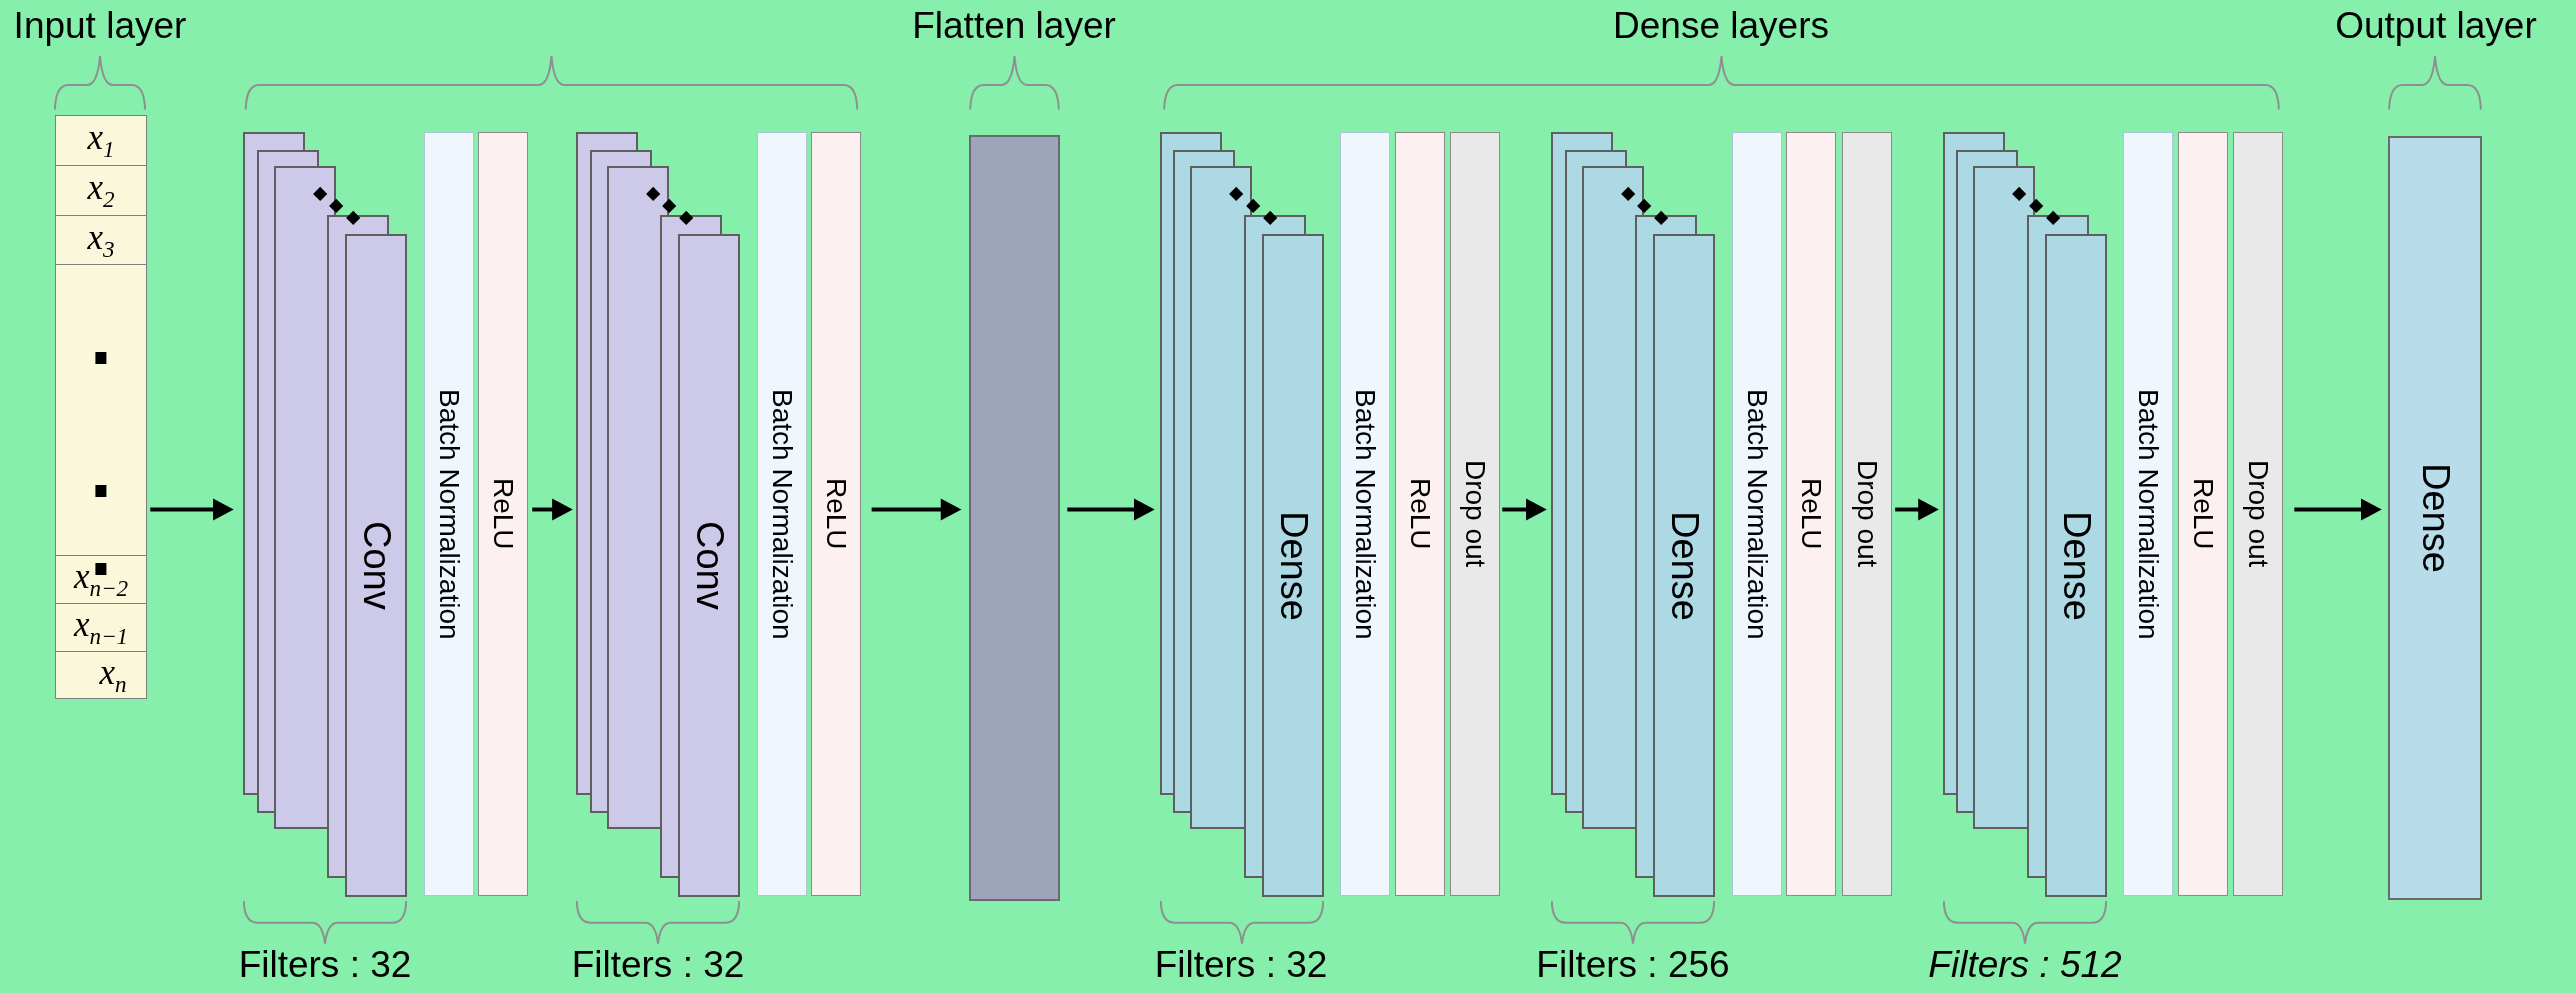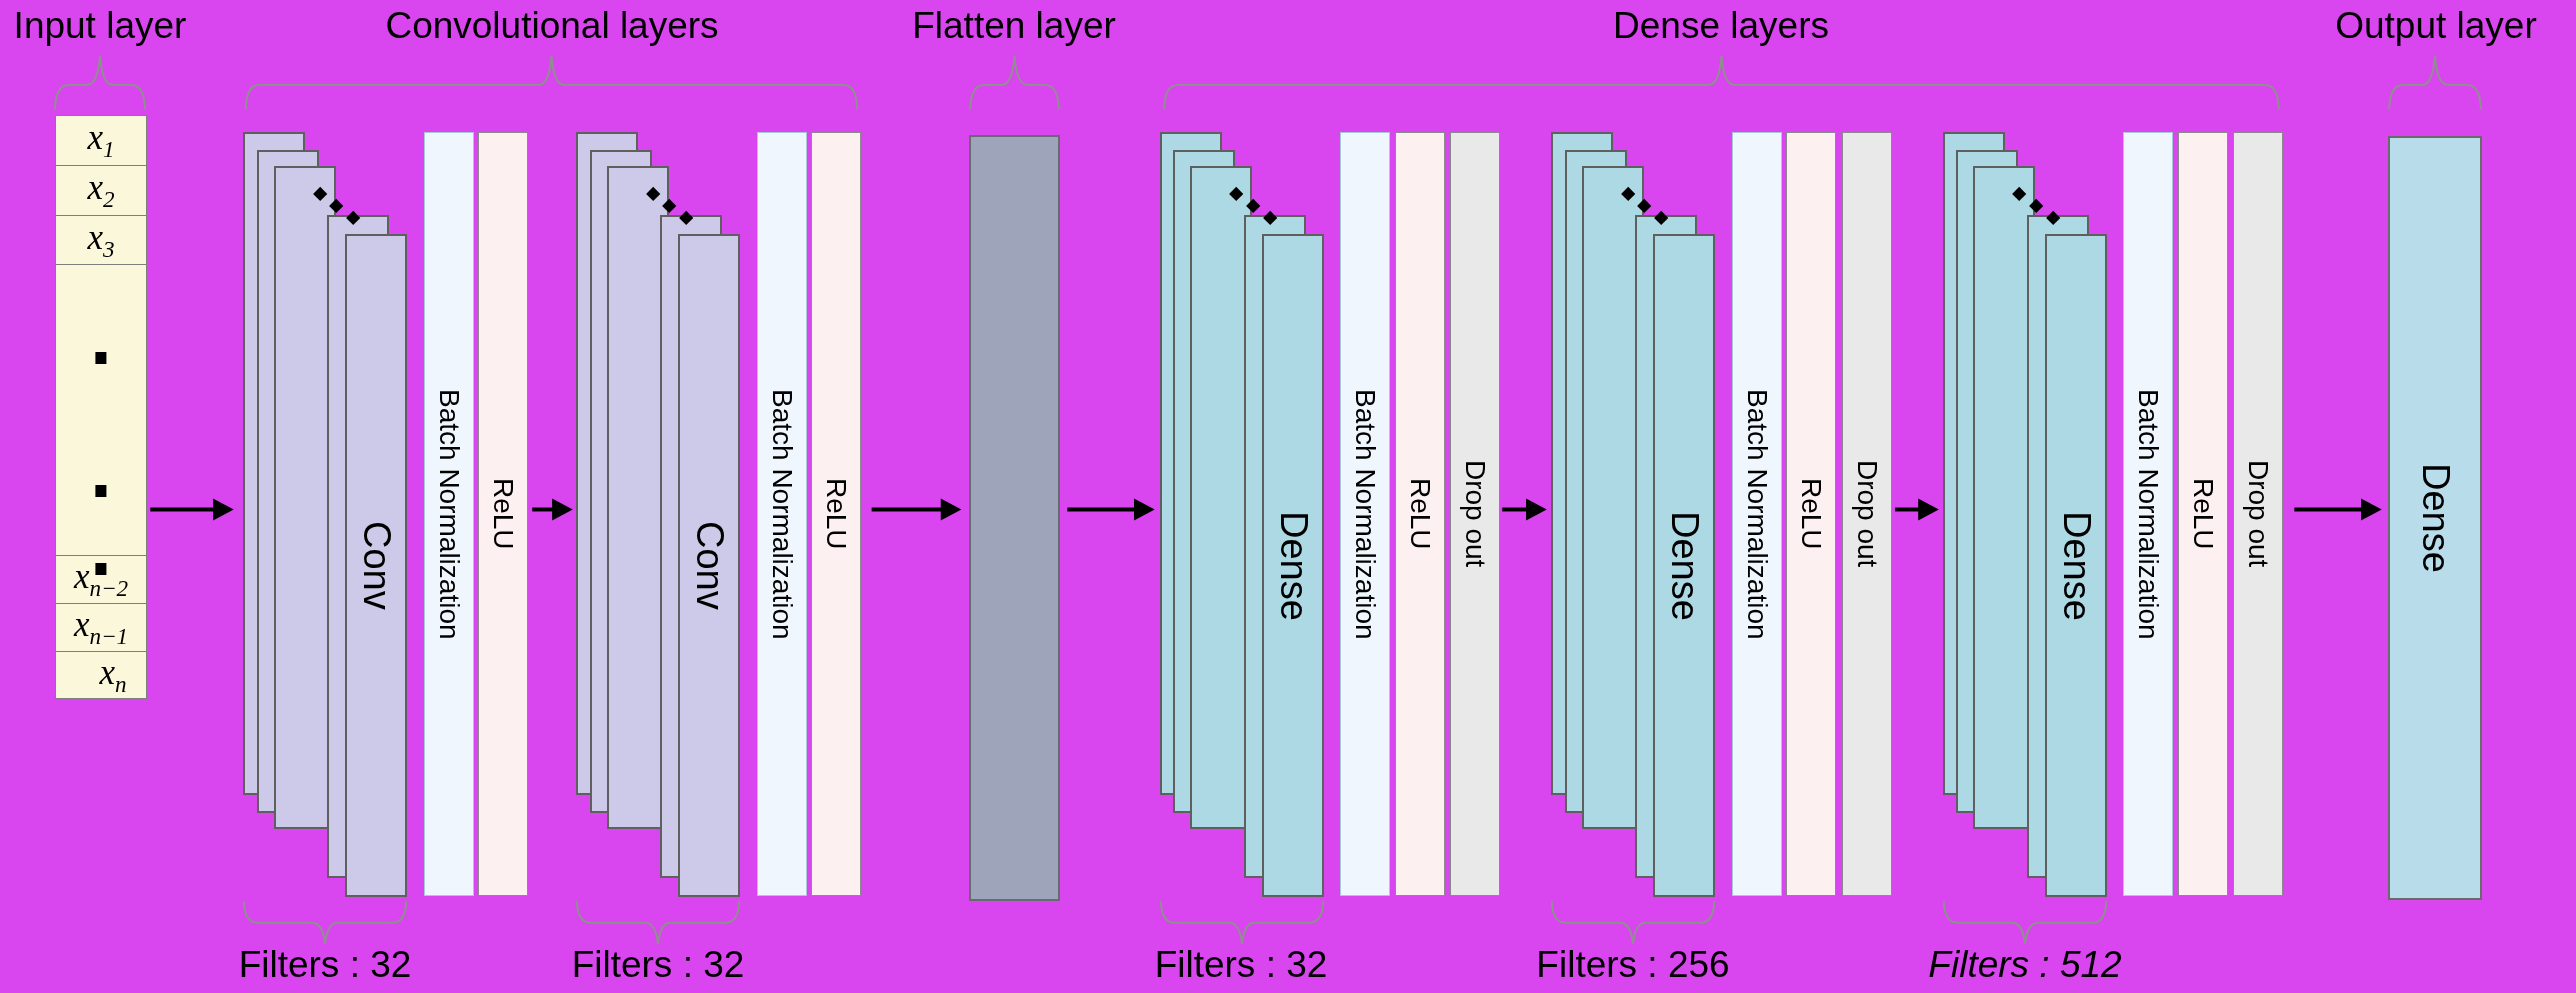--- a/index.html
+++ b/index.html
@@ -1,17 +1,17 @@
 <!DOCTYPE html>
 <html style="font-size:13px"><head>
 <meta charset="utf-8">
 <style>
   html,body{margin:0;padding:0;background:#ffffff;}
   body{font-family:"Liberation Sans",sans-serif;color:#000;}
-  #canvas{position:relative;width:2576px;height:993px;background:#d946ef;overflow:hidden;}
+  #canvas{position:relative;width:2576px;height:993px;background:#86efac;overflow:hidden;}
   .abs{position:absolute;}
   .section-title{position:absolute;font-size:37px;white-space:nowrap;transform:translateX(-50%);color:#000;}
   .filters-label{position:absolute;font-size:37px;white-space:nowrap;transform:translateX(-50%);color:#000;}
   .panel{position:absolute;box-sizing:border-box;border:2.4px solid #5f5f5f;}
   .bar{position:absolute;box-sizing:border-box;border:1.6px solid #8a8a8a;display:flex;align-items:center;justify-content:center;}
   .vlabel{writing-mode:vertical-rl;text-orientation:mixed;white-space:nowrap;font-size:28px;color:#000;}
   .stack-label{position:absolute;display:flex;align-items:center;justify-content:center;}
   .stack-label .vlabel{font-size:38px;}
   .diamond{position:absolute;width:10.4px;height:10.4px;background:#000;transform:rotate(45deg);}
   .sq-dot{position:absolute;width:11.2px;height:11.2px;background:#000;left:50%;transform:translateX(-50%);}
@@ -20,21 +20,20 @@
   .input-cell:last-child{border-bottom:none;}
   .math{font-family:"Liberation Serif",serif;font-style:italic;font-size:35px;}
   .math sub{font-size:0.66em;font-style:italic;}
   svg{display:block;}
 </style>
 </head>
 <body>
 
 <div id="canvas">
     <div class="section-title" style="left: 100px; top: 4.8px;">Input layer</div>
-    <div class="section-title" style="left: 552px; top: 4.8px;">Convolutional layers</div>
     <div class="section-title" style="left: 1014px; top: 4.8px;">Flatten layer</div>
     <div class="section-title" style="left: 1721px; top: 4.8px;">Dense layers</div>
     <div class="section-title" style="left: 2436px; top: 4.8px;">Output layer</div>
     <svg width="92" height="59" class="abs" style="left: 54px; top: 53px;" viewBox="0 0 115 74">
       <path d="M1 70 Q2 40 18 40 L41.5 40 Q54.5 40 57.5 4 Q60.5 40 73.5 40 L97 40 Q113 40 114 70" fill="none" stroke="#8f8f8f" stroke-width="2.5" stroke-linecap="round"></path>
     </svg>
     <svg width="617" height="59" class="abs" style="left: 243px; top: 53px;" viewBox="0 0 769 74">
       <path d="M1 70 Q2 40 18 40 L368.5 40 Q381.5 40 384.5 4 Q387.5 40 400.5 40 L751 40 Q767 40 768 70" fill="none" stroke="#8f8f8f" stroke-width="2.5" stroke-linecap="round"></path>
     </svg>
     <svg width="91" height="59" class="abs" style="left: 969px; top: 53px;" viewBox="0 0 113 74">

